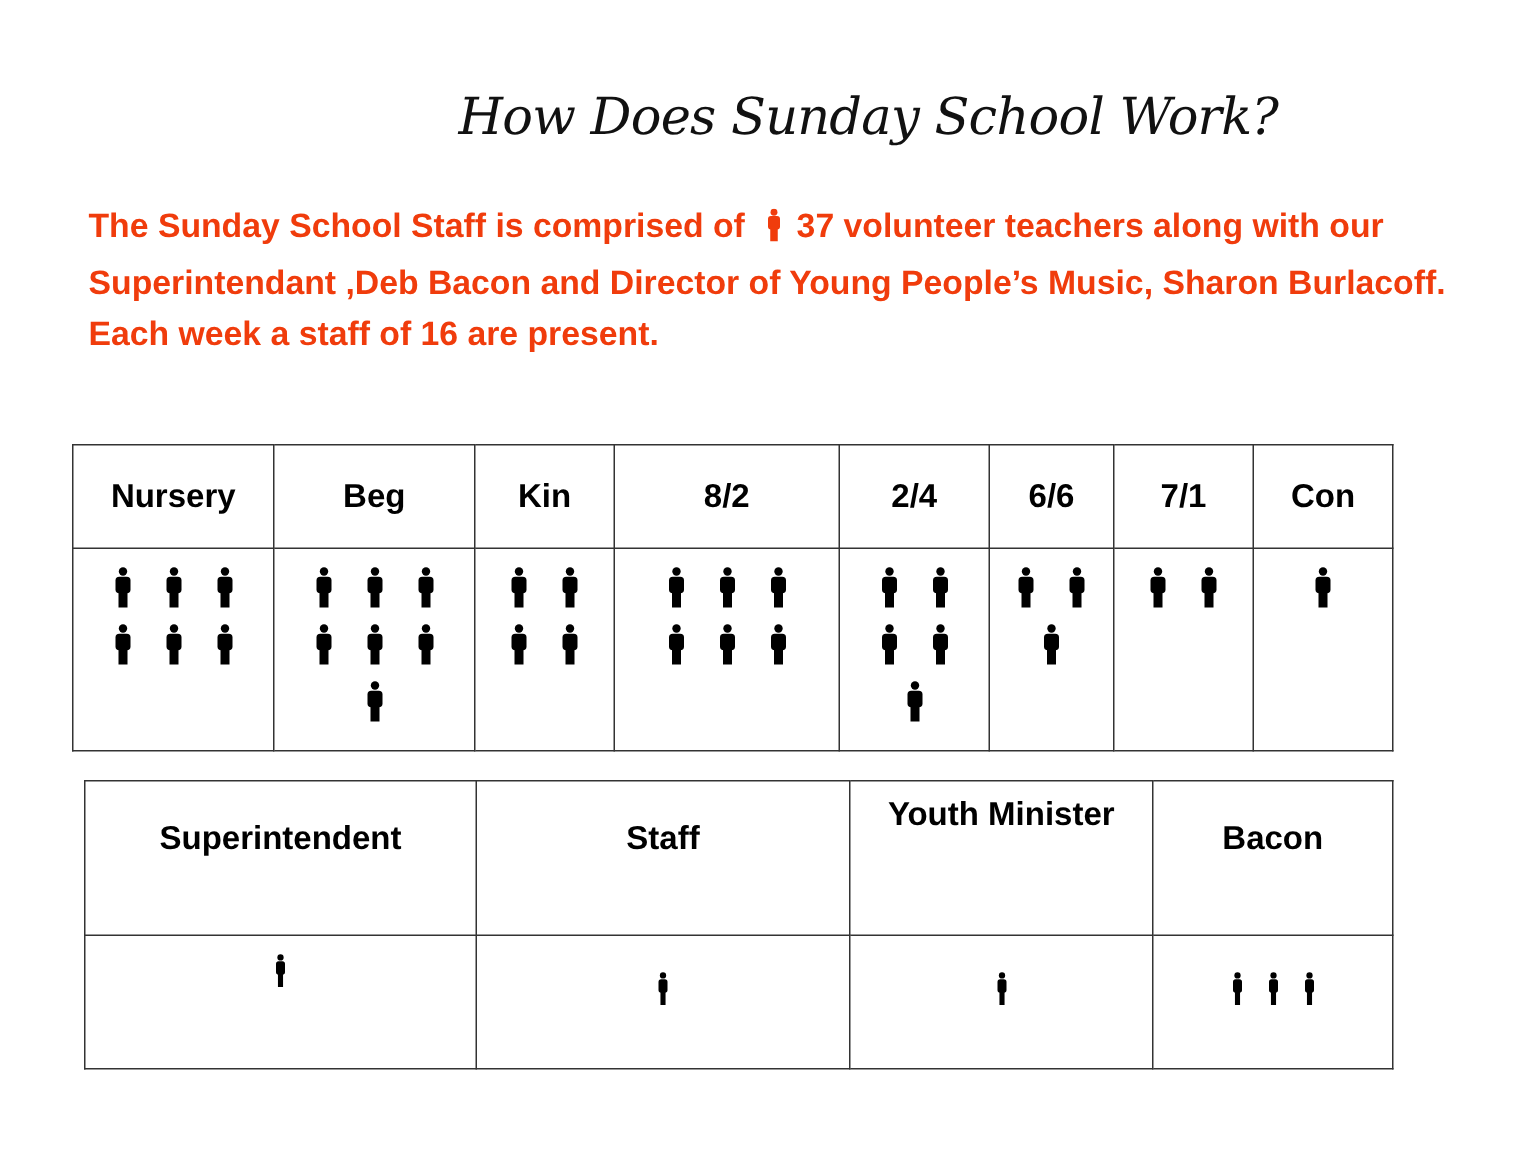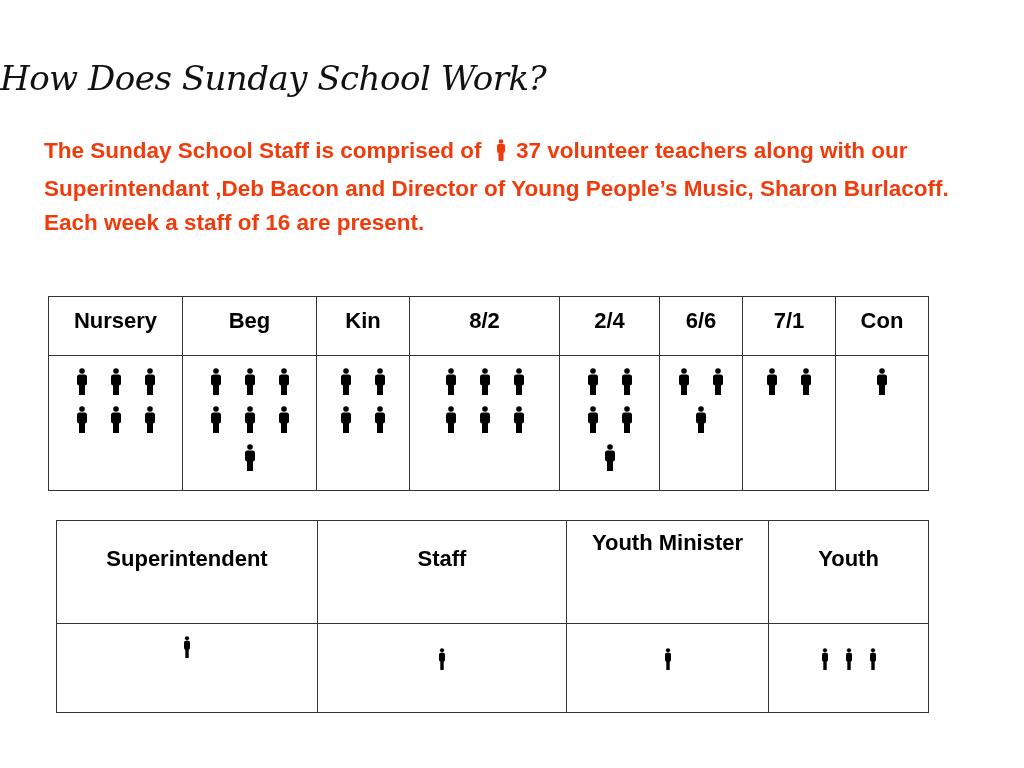--- a/index.html
+++ b/index.html
@@ -1,36 +1,36 @@
 <!DOCTYPE html>
 <html><head>
 <meta charset="utf-8">
 <style>
   html, body { margin:0; padding:0; background:#ffffff; }
   body { width:1024px; height:768px; position:relative; overflow:hidden; font-family:"Liberation Sans", sans-serif; }
   .title {
-    position:absolute; left:0; top:58px; width:852px; text-align:left;
+    position:absolute; left:0; top:58px; width:852px; text-align:right;
     font-family:"DejaVu Serif", serif; font-style:italic; font-size:34px; color:#111; letter-spacing:-0.5px;
   }
   .intro {
-    position:absolute; left:44px; top:134px; width:920px;
+    position:absolute; left:59px; top:134px; width:920px;
     font-family:"Liberation Sans", sans-serif; font-weight:bold; font-size:22.5px; line-height:34.5px;
     color:#f03c0c;
   }
   .intro .person { display:inline-block; vertical-align:-3px; margin:0 4px 0 8px; }
   table.staff {
     position:absolute; border-collapse:collapse; table-layout:fixed;
     font-family:"Liberation Sans", sans-serif; font-weight:bold; color:#000;
   }
   table.staff td, table.staff th {
     border:1.5px solid #333; text-align:center; vertical-align:top; padding:0;
   }
   table.staff th { font-size:22px; font-weight:bold; }
   #grades { left:48px; top:296px; width:880px; }
-  #grades th { height:58px; line-height:48px; padding-top:0;margin-top:36px; }
+  #grades th { height:58px; line-height:48px; padding-top:10px;margin-top:36px; }
   #grades td { height:122px; padding-top:12px; }
   #roles { left:56px; top:520px; width:872px; }
   #roles th { height:84px; line-height:40px; padding-top:18px; }
   #roles td { height:64px; }
   .figs { display:flex; flex-wrap:wrap; justify-content:center; margin:0 auto; }
   .fig { width:14px; height:28px; display:flex; justify-content:center; }
   .fig svg { display:block; }
   .grid3 { width:96px; row-gap:10px; column-gap:20px; }
   .grid2 { width:70px; row-gap:10px; column-gap:20px; }
   .grid1 { width:20px; }
@@ -351,21 +351,21 @@
     <col style="width:261px">
       <col style="width:249px">
       <col style="width:202px">
       <col style="width:160px">
   </colgroup>
   <tbody>
       <tr>
     <th>Superintendent</th>
     <th>Staff</th>
     <th style="padding:2px 16px 0;">Youth Minister</th>
-    <th>Youth</th>
+    <th>Bacon</th>
   </tr>
   <tr>
     <td style="padding-top:12px;">
           <div class="figs grid1 small">
             <span class="fig" style="width: 10px; height: 22px;">
               <svg width="8" height="22" viewBox="0 0 8 22">
                 <circle cx="4" cy="2.3" r="2.1" fill="#000"></circle>
                 <rect x="1" y="4.8" width="6" height="9" rx="1.8" fill="#000"></rect>
                 <rect x="2.3" y="12" width="3.4" height="10" fill="#000"></rect>
               </svg>

